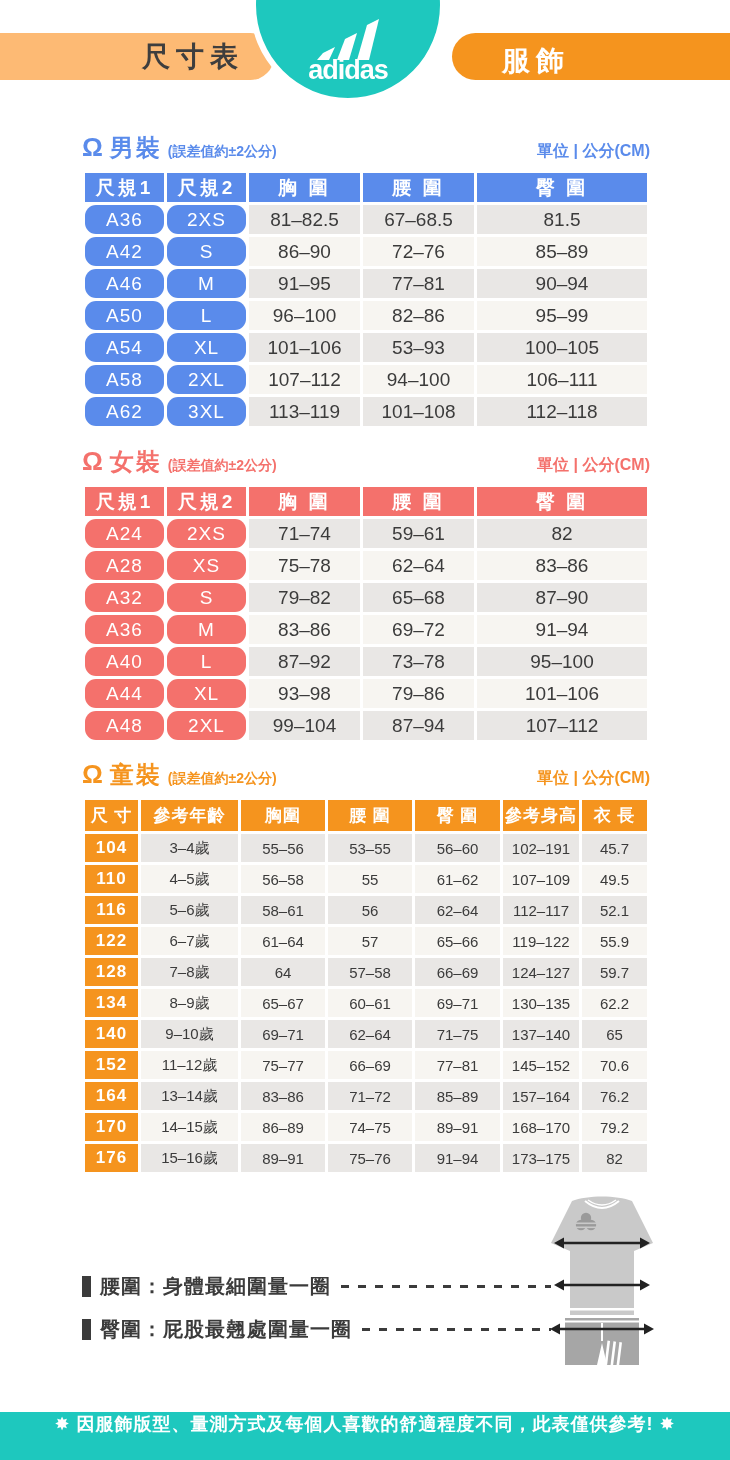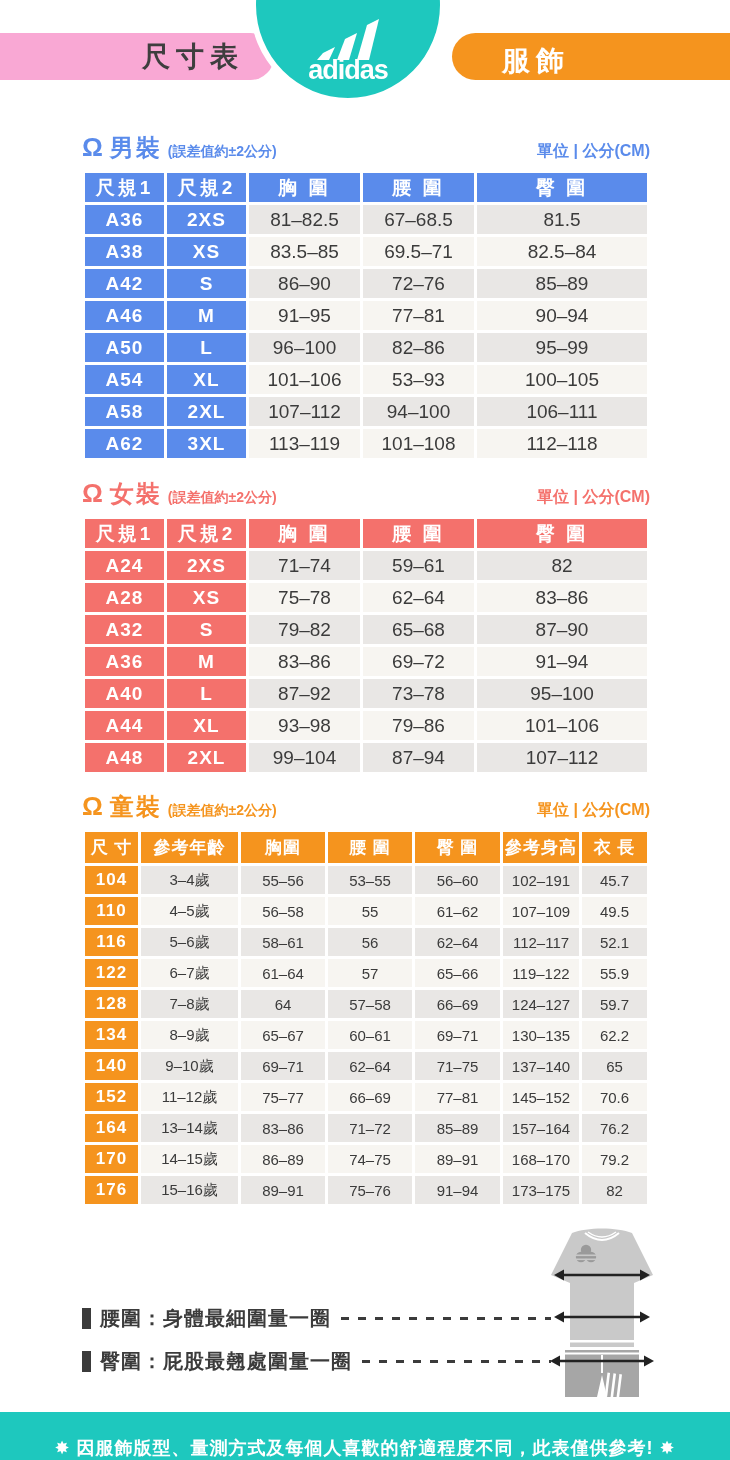--- a/index.html
+++ b/index.html
@@ -2,21 +2,21 @@
 <html><head>
 <meta charset="utf-8">
 <style>
   * { margin:0; padding:0; box-sizing:border-box; }
   body { background:#fff; font-family:"Liberation Sans","DejaVu Sans",sans-serif; }
   .page { position:relative; width:730px; height:1460px; background:#fff; overflow:hidden; }
 
   
   .header { position:relative; height:108px; }
   .pill-left { position:absolute; left:0; top:33px; width:274px; height:47px;
-    background:#f9a8d4; border-radius:0 26px 26px 0;
+    background:#fdba74; border-radius:0 26px 26px 0;
     display:flex; align-items:center; justify-content:flex-end; padding-right:30px;
     color:#3E3E3E; font-size:28px; font-weight:bold; letter-spacing:6px; }
   .pill-right { position:absolute; left:452px; right:0; top:33px; height:47px;
     background:#F5941E; border-radius:26px 0 0 26px;
     display:flex; align-items:flex-end; padding-left:50px;
     color:#fff; font-size:28px; font-weight:bold; letter-spacing:6px; }
   .brand-circle { position:absolute; left:250px; top:-94px; width:196px; height:198px;
     border-radius:50%; background:#1EC8BE; border:6px solid #fff; z-index:2;
     display:flex; flex-direction:column; align-items:center; justify-content:flex-end;
     padding-bottom:12px; }
@@ -32,39 +32,39 @@
   .sec-title { color:var(--accent); font-size:24px; font-weight:bold; letter-spacing:2px; }
   .sec-note { color:var(--accent); font-size:14px; font-weight:bold; margin-left:6px; }
   .unit { color:var(--accent); font-size:16px; font-weight:bold; margin-left:auto; }
 
   table { border-collapse:separate; border-spacing:3px; width:568px; table-layout:fixed; margin-top:6px; }
   th { background:var(--accent); color:#fff; font-weight:bold; text-align:center; }
   td { background:#E9E7E5; color:#3B3B3B; text-align:center; }
   tbody tr:nth-child(even) td { background:#F7F5F1; }
   .tbl-mw th { height:29px; font-size:19px; letter-spacing:3px; }
   .tbl-mw td { height:29px; font-size:19px; }
-  .tbl-mw td:nth-child(-n+2) { background:var(--accent); color:#fff; font-weight:bold; letter-spacing:1px; }
+  .tbl-mw td:nth-child(-n+2) { background:var(--accent); color:#fff; font-weight:normal; letter-spacing:1px;border-radius:11px; }
   .tbl-kids th { height:31px; font-size:17px; letter-spacing:1px; }
   .tbl-kids td { height:28px; font-size:15px; }
   .tbl-kids td:first-child { background:var(--accent); color:#fff; font-weight:bold; font-size:17px; letter-spacing:1px; }
 
   
   .legend { position:relative; margin-left:82px; width:573px; height:176px; margin-top:18px; }
   .legend-row { position:absolute; left:0; right:104px; height:28px;
     display:flex; align-items:center; }
   .legend-row.r1 { top:36px; } .legend-row.r2 { top:79px; } .legend-row.r3 { top:122px; }
   .legend-bar { width:9px; height:21px; background:#3B3B3B; margin-right:9px; flex:none; }
   .legend-text { color:#3B3B3B; font-size:20px; font-weight:bold; white-space:nowrap; letter-spacing:1px; }
   .legend-dash { flex:1; height:3px; margin-left:10px;
     background-image:repeating-linear-gradient(90deg,#3B3B3B 0 8px,transparent 8px 17px); }
   .legend-fig { position:absolute; right:0; top:0; }
 
   
   .footer { position:absolute; left:0; bottom:0; width:730px; height:48px; background:#1EC8BE;
-    display:flex; align-items:flex-end; justify-content:center;
+    display:flex; align-items:flex-start; justify-content:center;
     color:#fff; font-size:18px; font-weight:bold; letter-spacing:1px; }
 </style>
 </head>
 <body>
 
 <div class="page">
 
   <div class="header">
     <div class="pill-left">
       <span>尺寸表</span>
@@ -106,27 +106,20 @@
             <th>臀 圍</th>
           </tr>
         </thead>
         <tbody>
           <tr>
             <td>A36</td>
             <td>2XS</td>
             <td>81–82.5</td>
             <td>67–68.5</td>
             <td>81.5</td>
-          </tr>
-          <tr>
-            <td>A38</td>
-            <td>XS</td>
-            <td>83.5–85</td>
-            <td>69.5–71</td>
-            <td>82.5–84</td>
           </tr>
           <tr>
             <td>A42</td>
             <td>S</td>
             <td>86–90</td>
             <td>72–76</td>
             <td>85–89</td>
           </tr>
           <tr>
             <td>A46</td>

